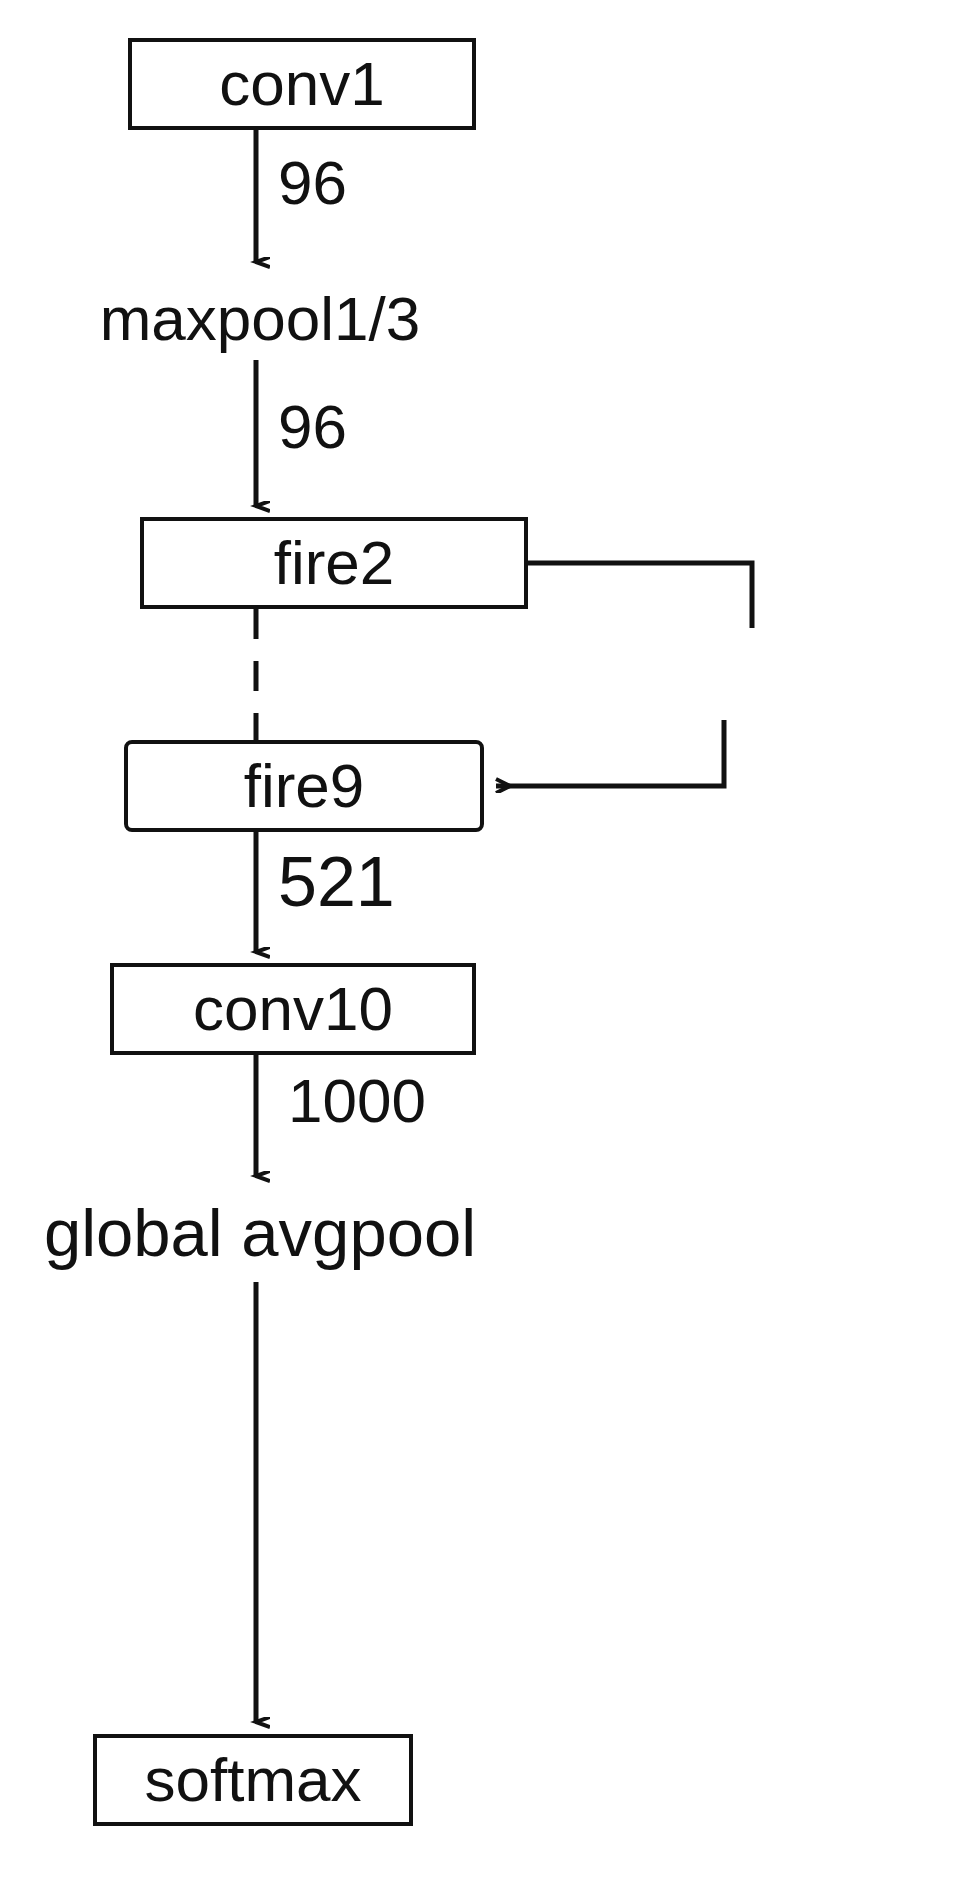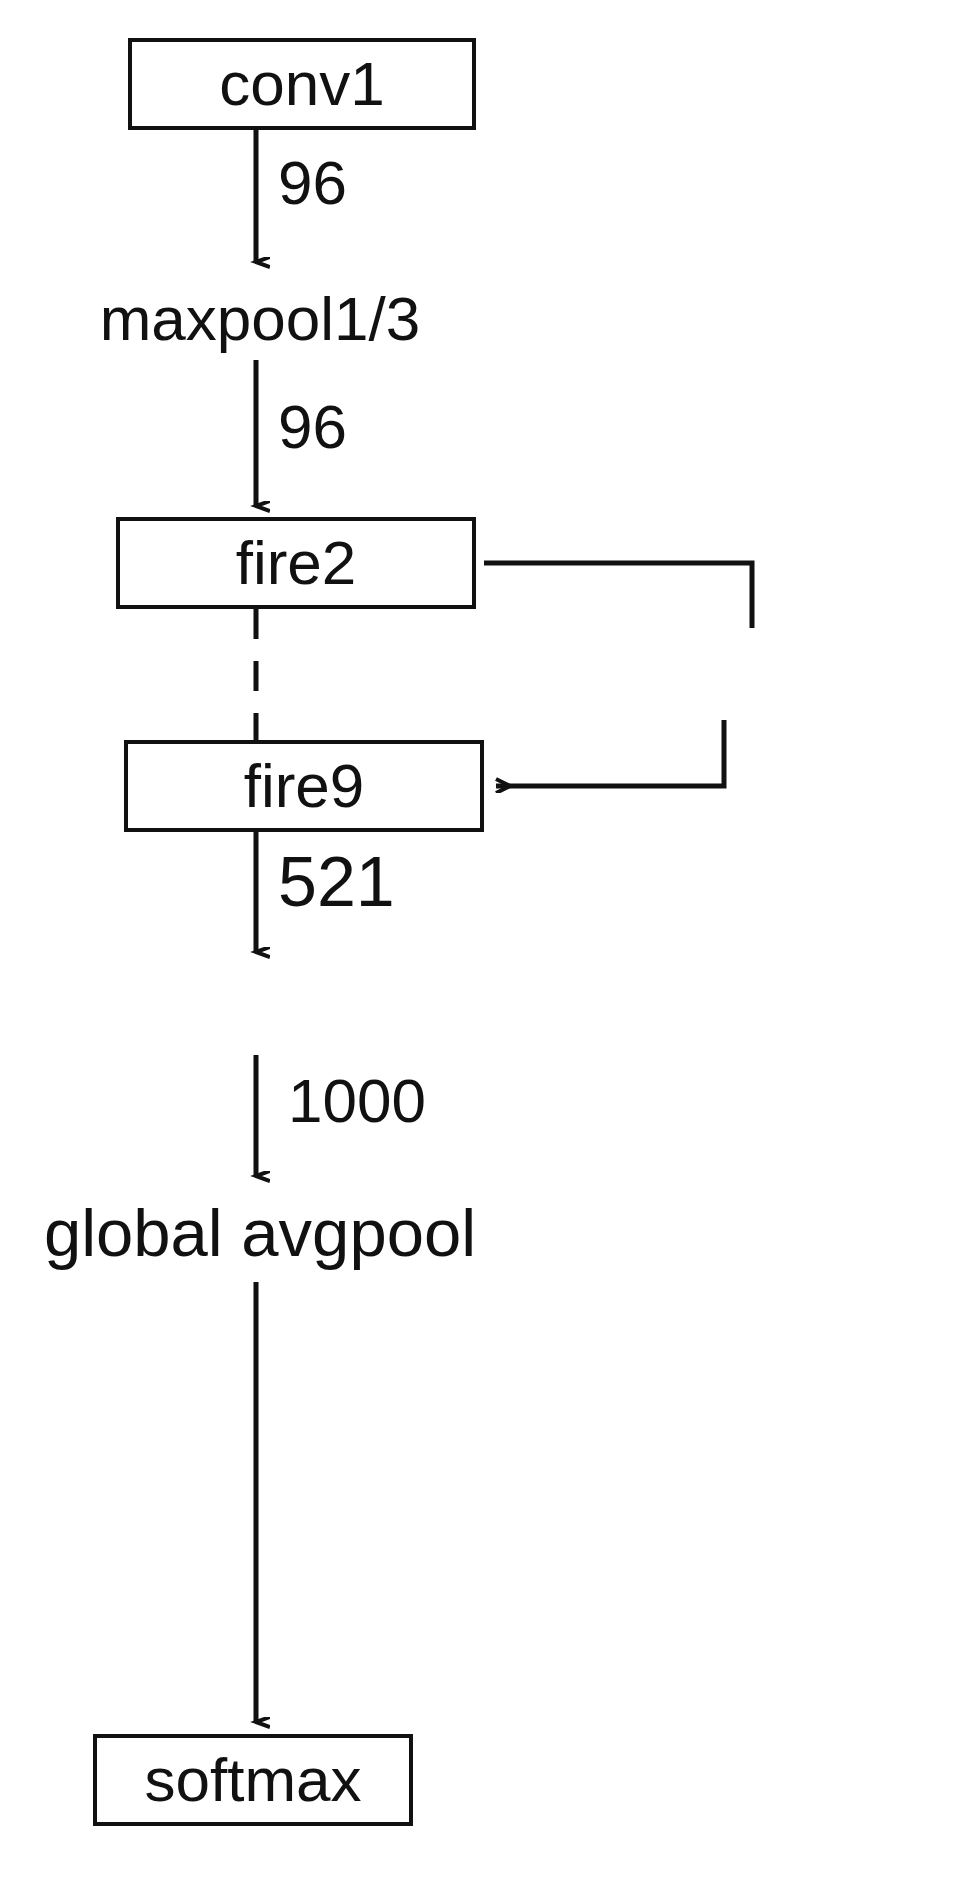--- a/index.html
+++ b/index.html
@@ -88,29 +88,32 @@
   </svg>
 
   <div class="node-box" style="left:128px; top:38px; width:348px; height:92px; font-size:62px;">
     <span class="lbl-txt">conv1</span>
   </div>
 
   <div class="node-plain" style="left:60px; top:283px; width:400px; height:72px; font-size:62px;">
     <span class="lbl-txt">maxpool1/3</span>
   </div>
 
-  <div class="node-box" style="left:116px; top:517px; width:360px; height:92px; font-size:62px;">
+  <div class="node-box" style="left:140px; top:517px; width:388px; height:92px; font-size:62px;">
     <span class="lbl-txt">fire2</span>
   </div>
 
 
-  <div class="node-box" style="left:124px; top:740px; width:360px; height:92px; font-size:62px;">
+  <div class="node-box" style="left:124px; top:740px; width:360px; height:92px; font-size:62px;border-radius:8px;">
     <span class="lbl-txt">fire9</span>
   </div>
 
+  <div class="node-box" style="left:110px; top:963px; width:366px; height:92px; font-size:62px;">
+    <span class="lbl-txt">conv10</span>
+  </div>
 
   <div class="node-plain" style="left:10px; top:1196px; width:500px; height:72px; font-size:67px;">
     <span class="lbl-txt">global avgpool</span>
   </div>
 
   <div class="node-box" style="left:93px; top:1734px; width:320px; height:92px; font-size:62px;">
     <span class="lbl-txt">softmax</span>
   </div>
 
   <div class="edge-label" style="left:278px; top:152px; font-size:62px;">96</div>

